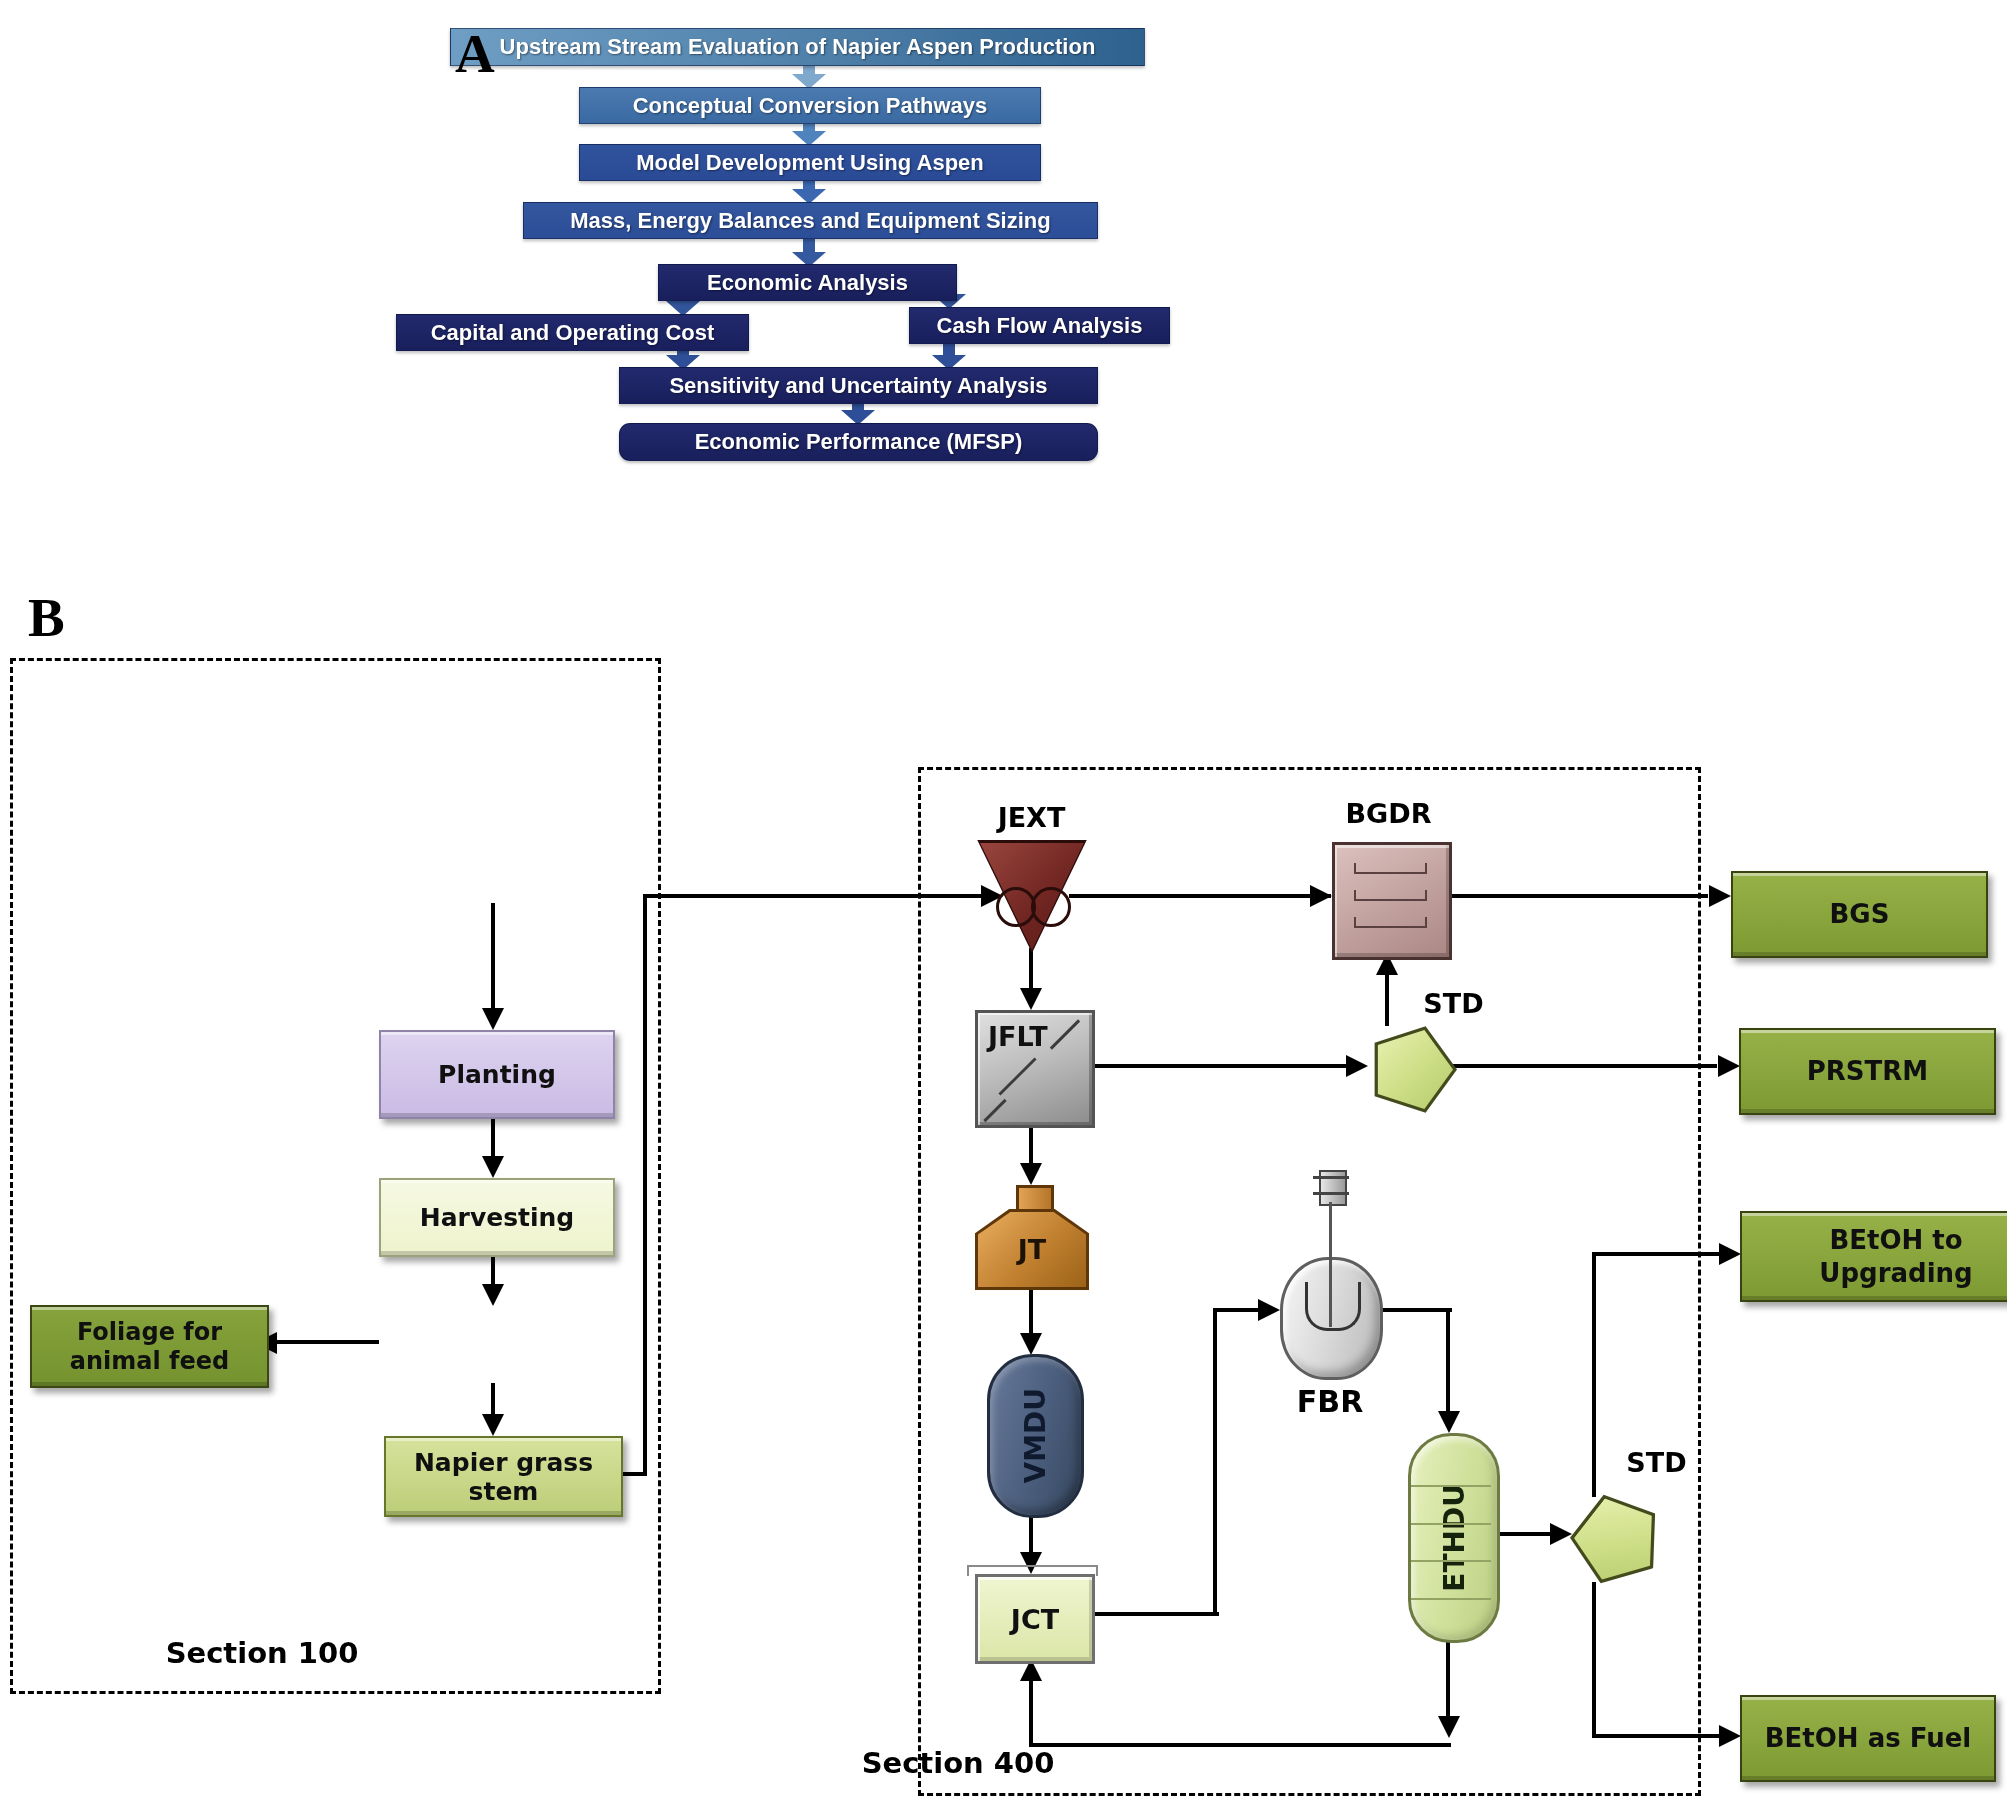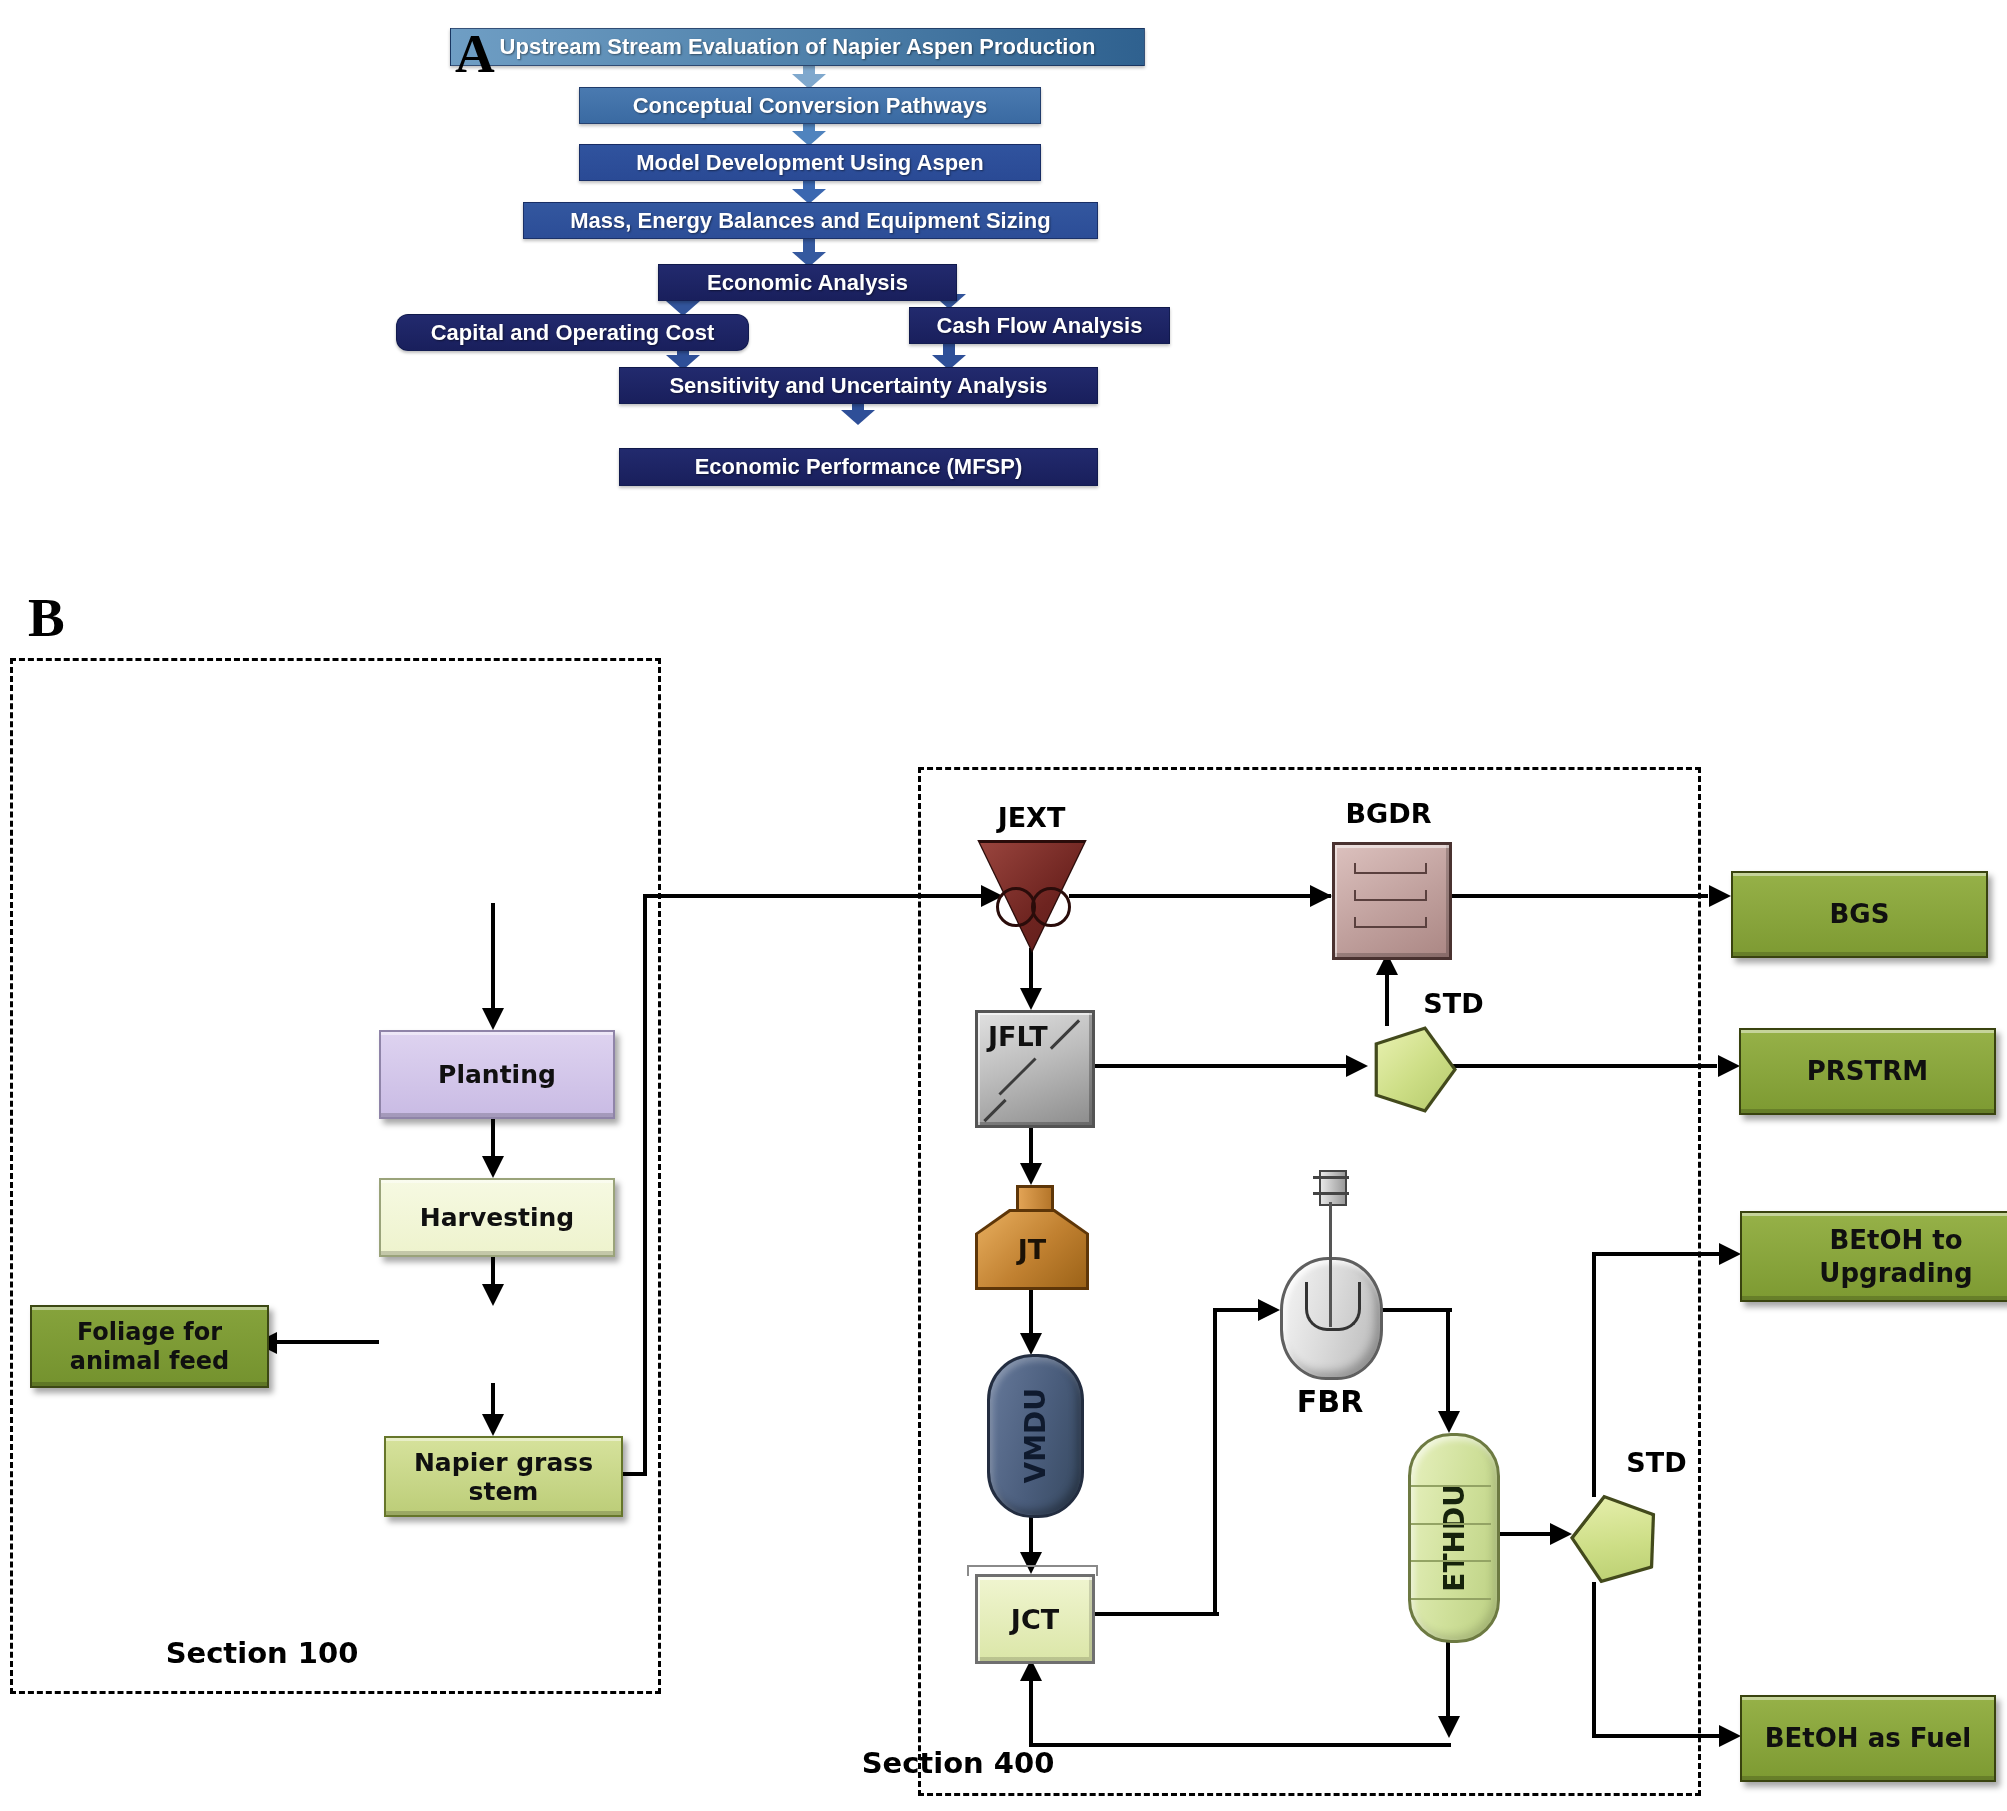--- a/index.html
+++ b/index.html
@@ -94,24 +94,24 @@
 
 <div id="fig">
 
   <div class="panel-letter" style="left:455px;top:22px;">A</div>
 
   <div class="abox a1" style="left:450px;top:28px;width:693px;height:36px;">Upstream Stream Evaluation of Napier Aspen Production</div>
   <div class="abox a2" style="left:579px;top:87px;width:460px;height:35px;">Conceptual Conversion Pathways</div>
   <div class="abox a3" style="left:579px;top:144px;width:460px;height:35px;">Model Development Using Aspen</div>
   <div class="abox a4" style="left:523px;top:202px;width:573px;height:35px;">Mass, Energy Balances and Equipment Sizing</div>
   <div class="abox adark" style="left:658px;top:264px;width:297px;height:35px;">Economic Analysis</div>
-  <div class="abox adark" style="left:396px;top:314px;width:351px;height:35px;border-radius:12px;">Capital and Operating Cost</div>
+  <div class="abox adark" style="left:396px;top:314px;width:351px;height:35px;">Capital and Operating Cost</div>
   <div class="abox adark" style="left:909px;top:307px;width:259px;height:35px;">Cash Flow Analysis</div>
   <div class="abox adark" style="left:619px;top:367px;width:477px;height:35px;">Sensitivity and Uncertainty Analysis</div>
-  <div class="abox adark" style="left:619px;top:448px;width:477px;height:36px;">Economic Performance (MFSP)</div>
+  <div class="abox adark" style="left:619px;top:423px;width:477px;height:36px;border-radius:11px;">Economic Performance (MFSP)</div>
 
   <div class="blk" style="left:792px;top:61px;height:28px;--c:#7fa8cd;">
       <i class="stem"></i>
       <i class="head"></i>
     </div>
   <div class="blk" style="left:792px;top:120px;height:26px;--c:#4f83be;">
       <i class="stem"></i>
       <i class="head"></i>
     </div>
   <div class="blk" style="left:792px;top:176px;height:28px;--c:#3a67b0;">

